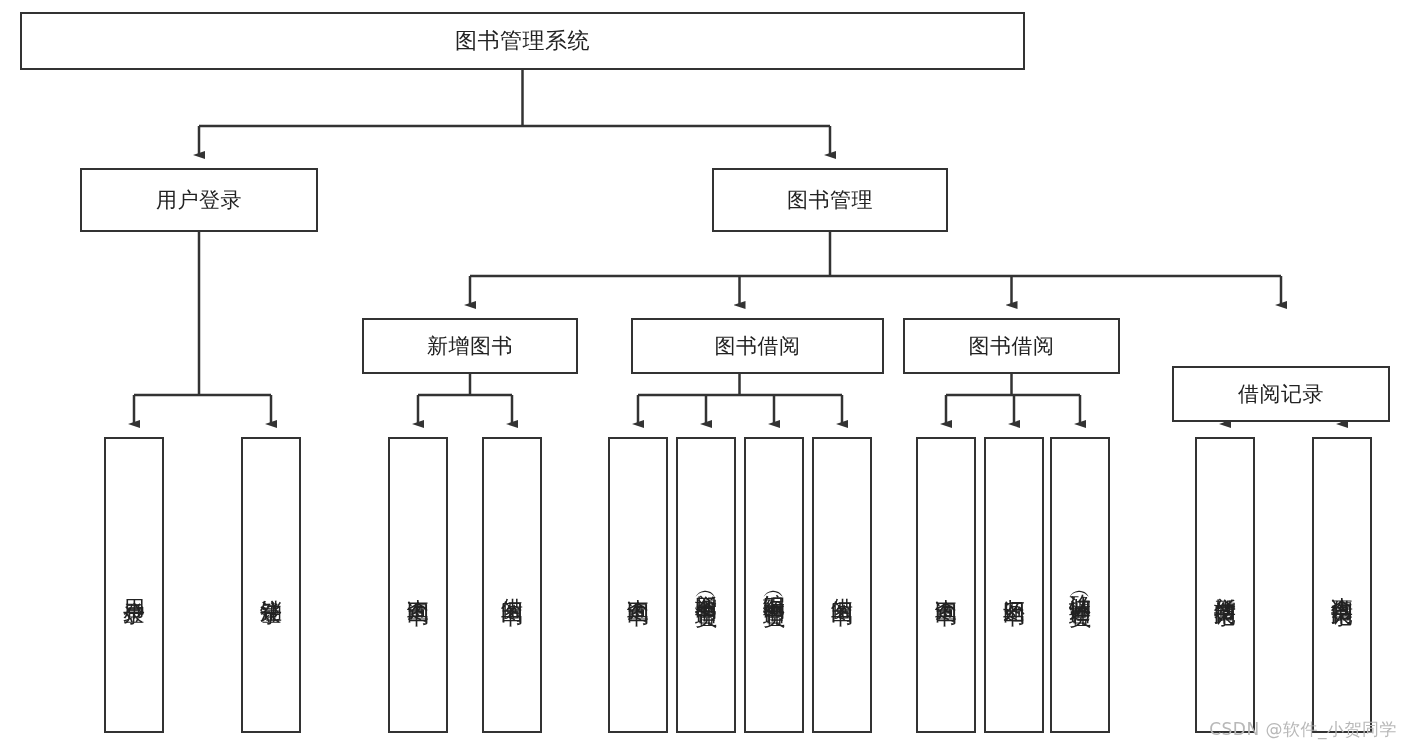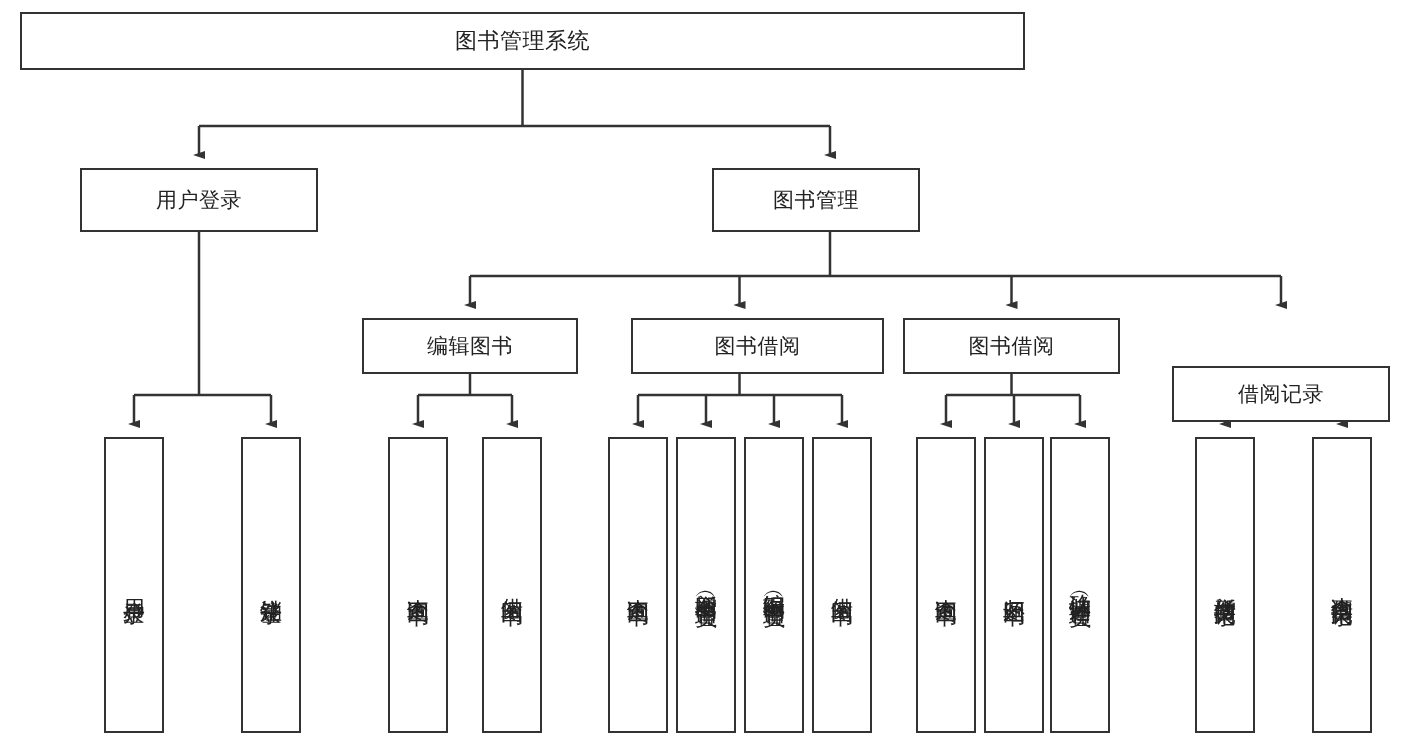--- a/index.html
+++ b/index.html
@@ -113,25 +113,25 @@
       </g>
   </svg>
 
   <div id="nodes">
       <div class="node horiz root" style="left: 20px; top: 12px; width: 1005px; height: 58px;">
         <span class="label">图书管理系统</span>
       </div>
       <div class="node horiz" style="left: 80px; top: 168px; width: 238px; height: 64px;">
         <span class="label">用户登录</span>
       </div>
-      <div class="node horiz" style="left: 712px; top: 168px; width: 208px; height: 64px;">
+      <div class="node horiz" style="left: 712px; top: 168px; width: 236px; height: 64px;">
         <span class="label">图书管理</span>
       </div>
       <div class="node horiz" style="left: 362px; top: 318px; width: 216px; height: 56px;">
-        <span class="label">编辑图书</span>
+        <span class="label">新增图书</span>
       </div>
       <div class="node horiz" style="left: 631px; top: 318px; width: 253px; height: 56px;">
         <span class="label">图书借阅</span>
       </div>
       <div class="node horiz" style="left: 903px; top: 318px; width: 217px; height: 56px;">
         <span class="label">图书借阅</span>
       </div>
       <div class="node horiz" style="left: 1172px; top: 318px; width: 218px; height: 56px; margin-top: 48px;">
         <span class="label">借阅记录</span>
       </div>
@@ -169,13 +169,14 @@
         <span class="label">确认归还（管理员）</span>
       </div>
       <div class="node vert" style="left: 1195px; top: 437px; width: 60px; height: 296px;">
         <span class="label">新增借阅记录</span>
       </div>
       <div class="node vert" style="left: 1312px; top: 437px; width: 60px; height: 296px;">
         <span class="label">查询借阅记录</span>
       </div>
     </div>
 
+  <div class="watermark">CSDN @软件_小贺同学</div>
 </div>
 
 </body></html>

